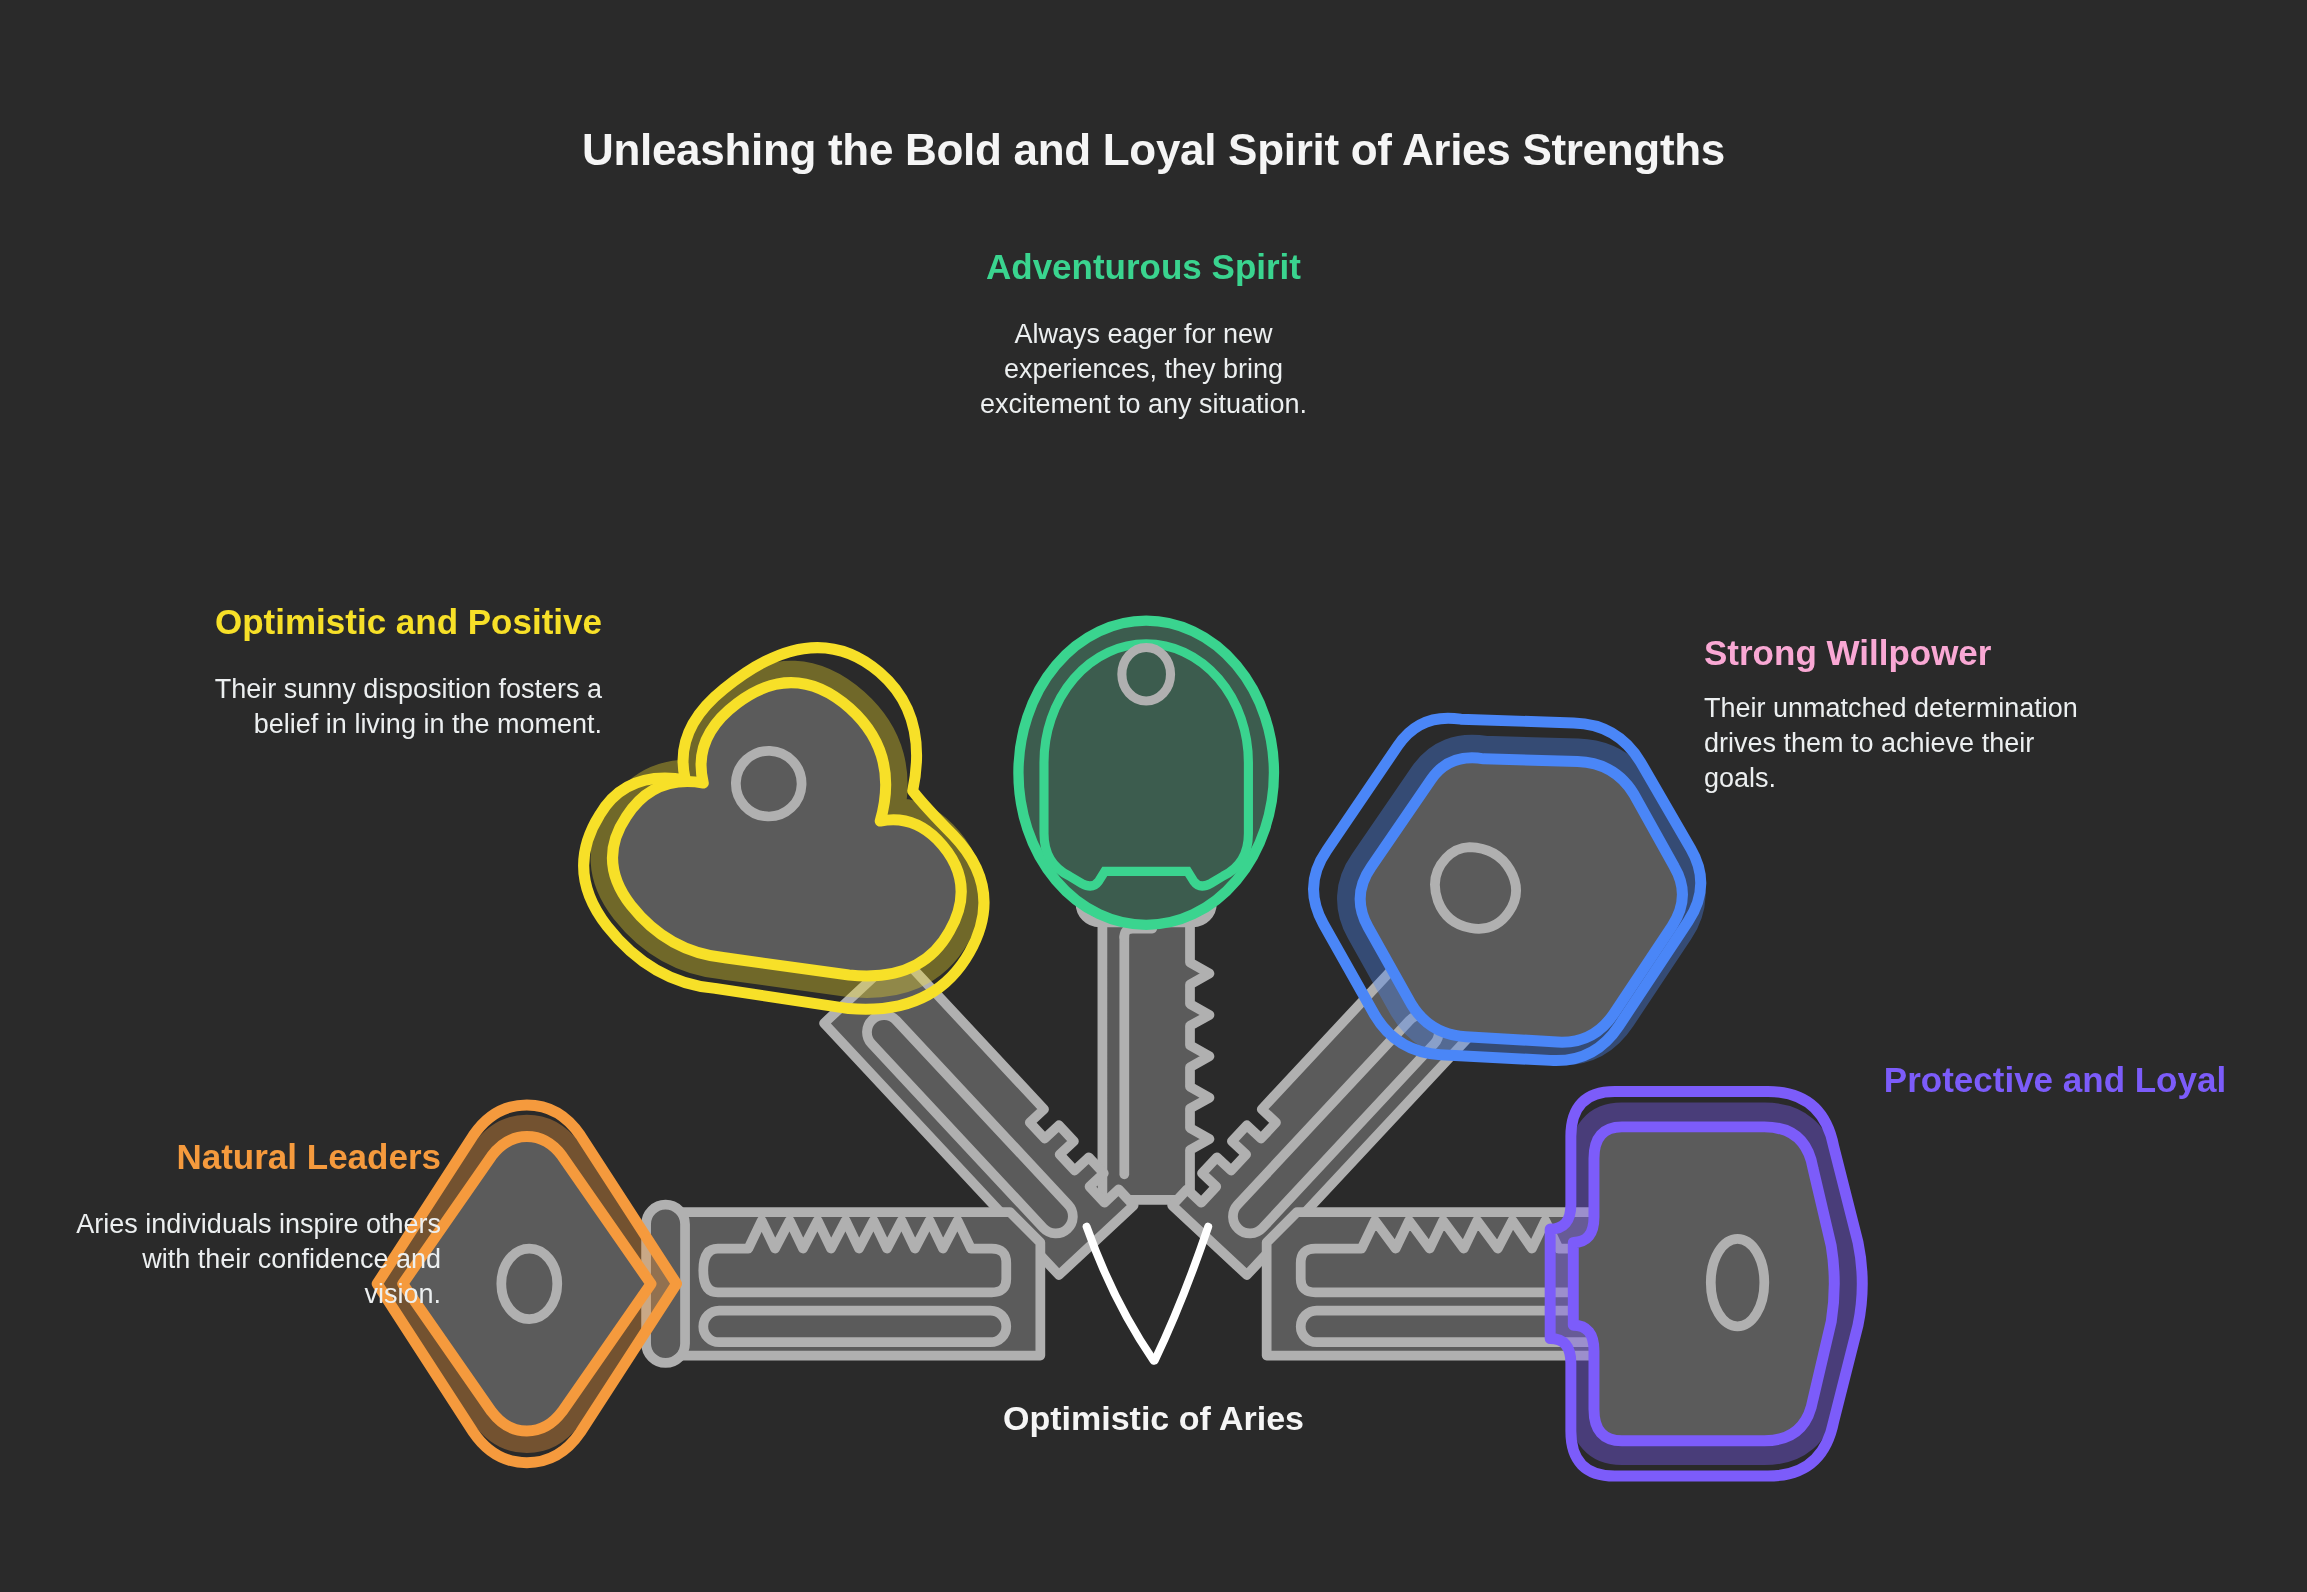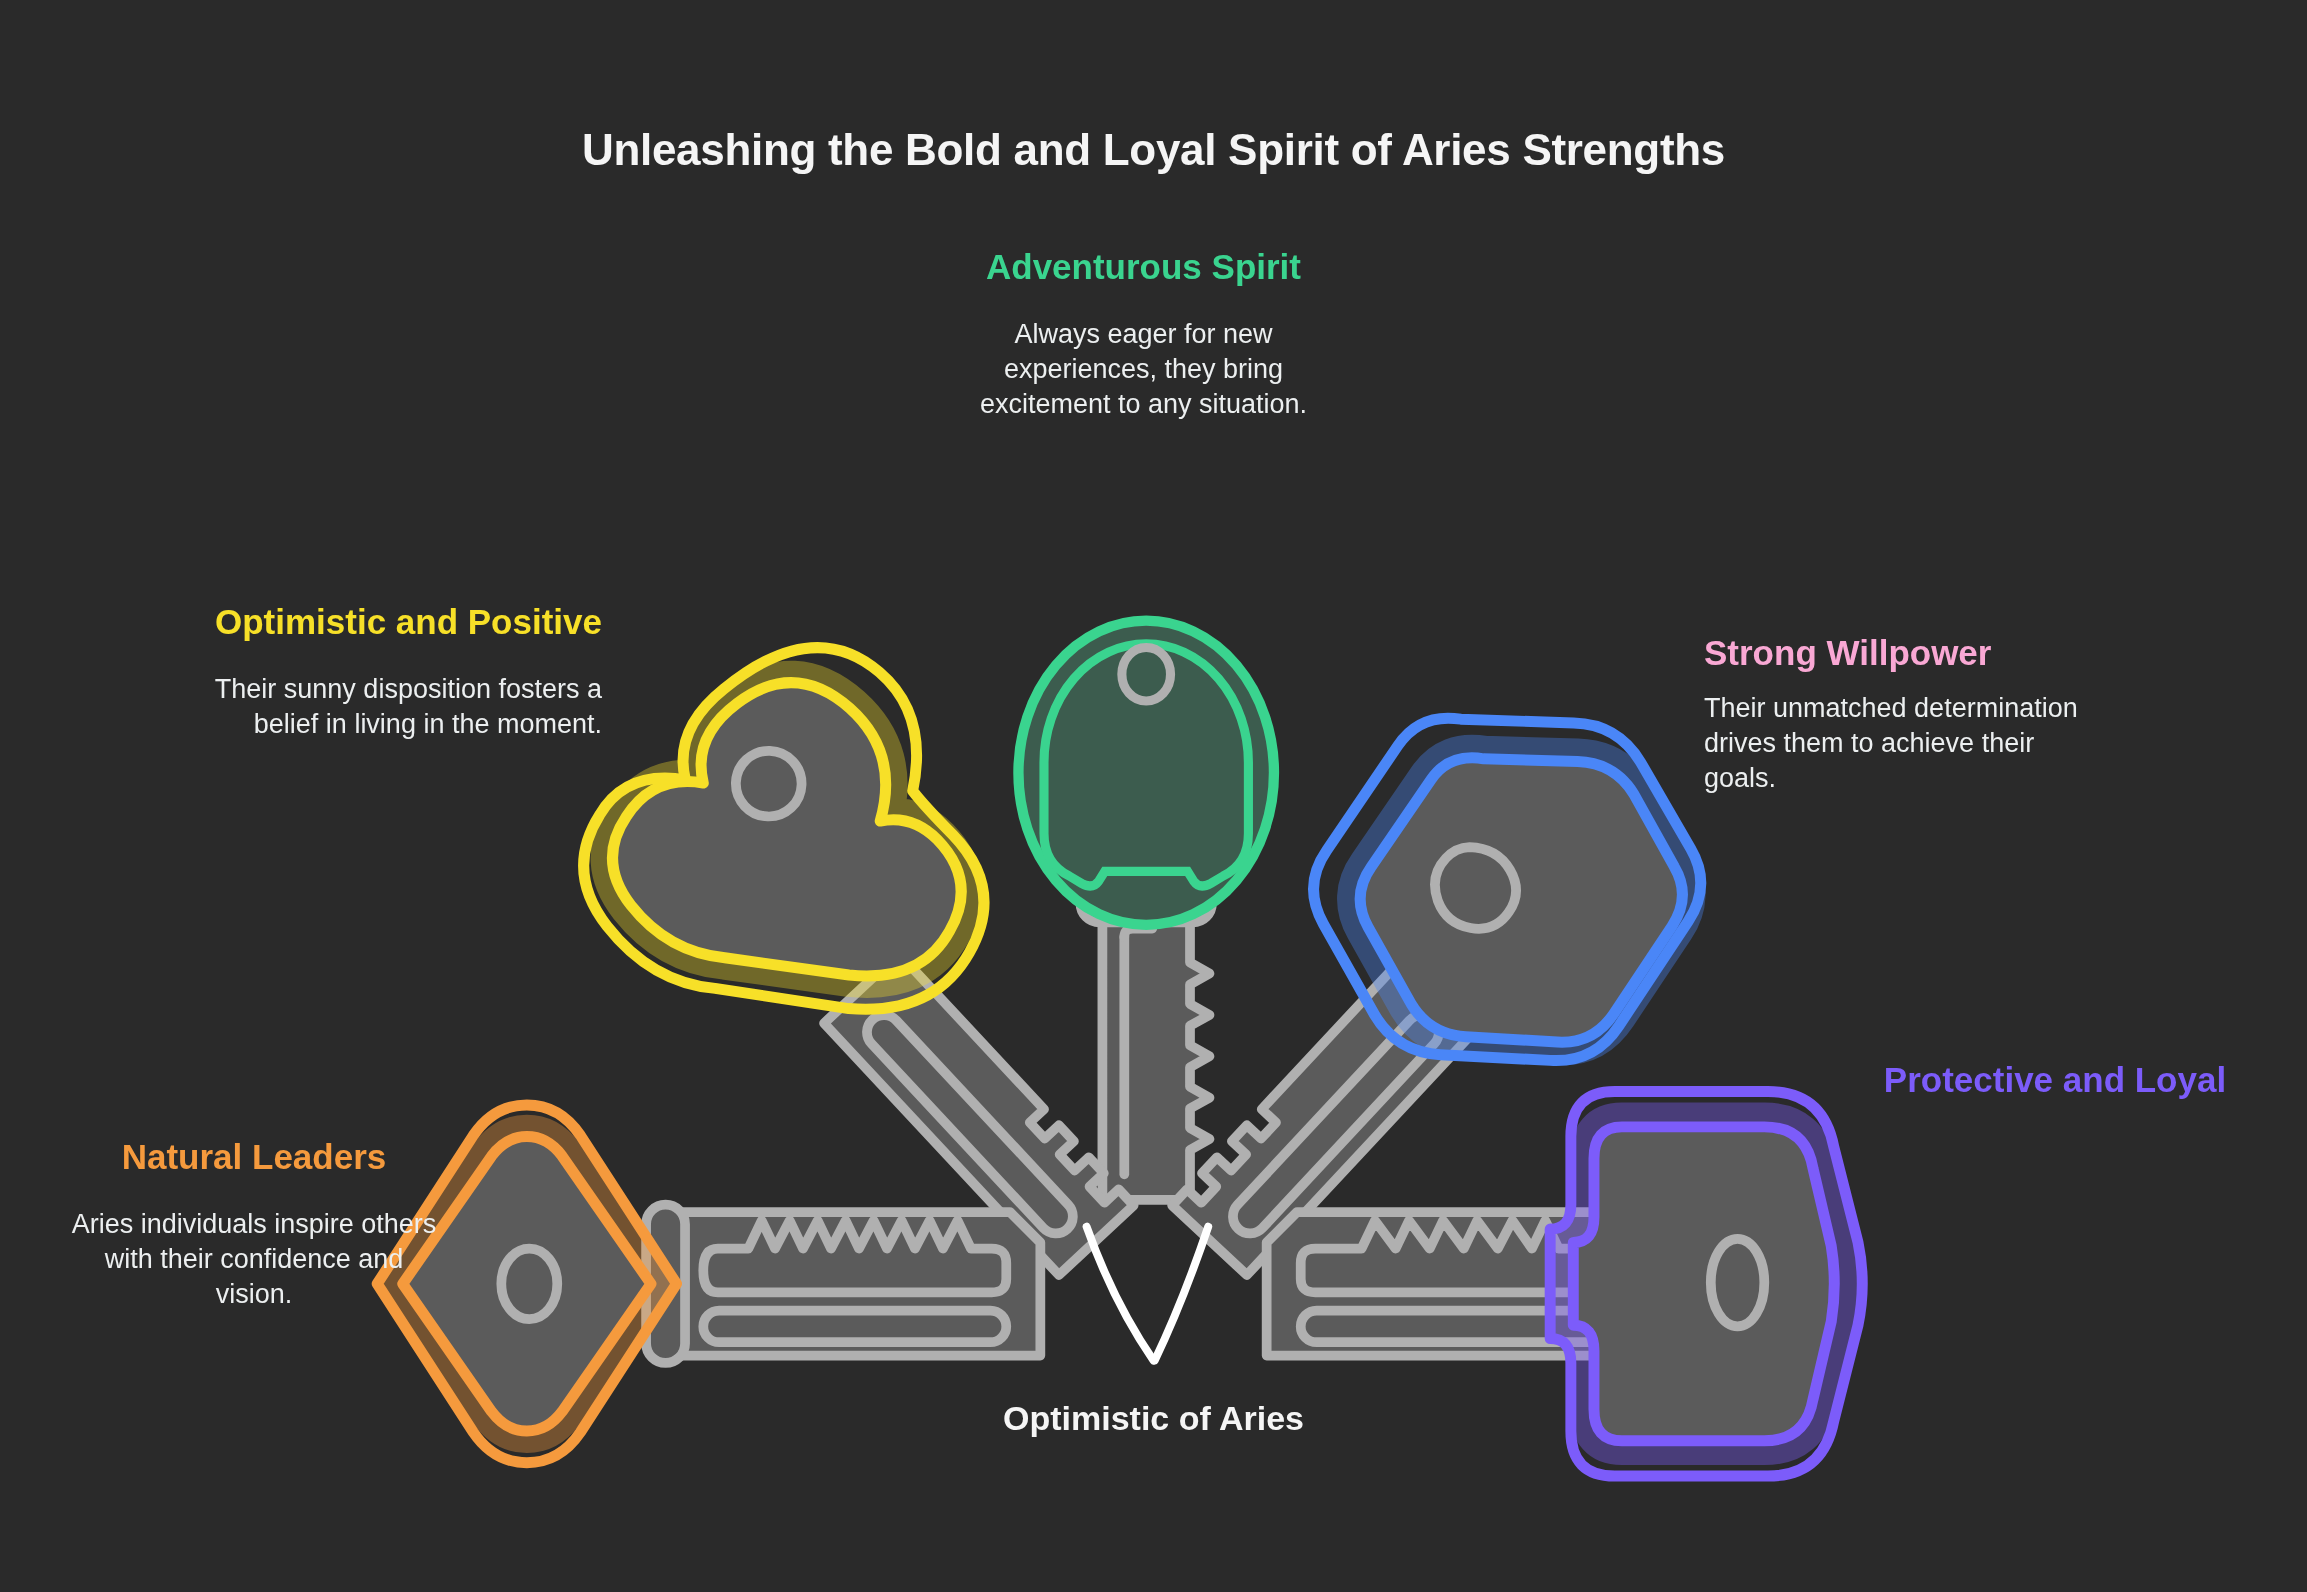--- a/index.html
+++ b/index.html
@@ -68,21 +68,21 @@
     width: 398px;
     text-align: right;
   }
   #callout-optimistic .c-title { color: #f7e028; margin-bottom: 28px; }
 
   
   #callout-natural {
     left: 67px;
     top: 1136px;
     width: 374px;
-    text-align: center;
+    text-align: right;
   }
   #callout-natural .c-title { color: #f59a3d; margin-bottom: 28px; }
 
   
   #callout-willpower {
     left: 1704px;
     top: 632px;
     width: 389px;
     text-align: left;
   }

